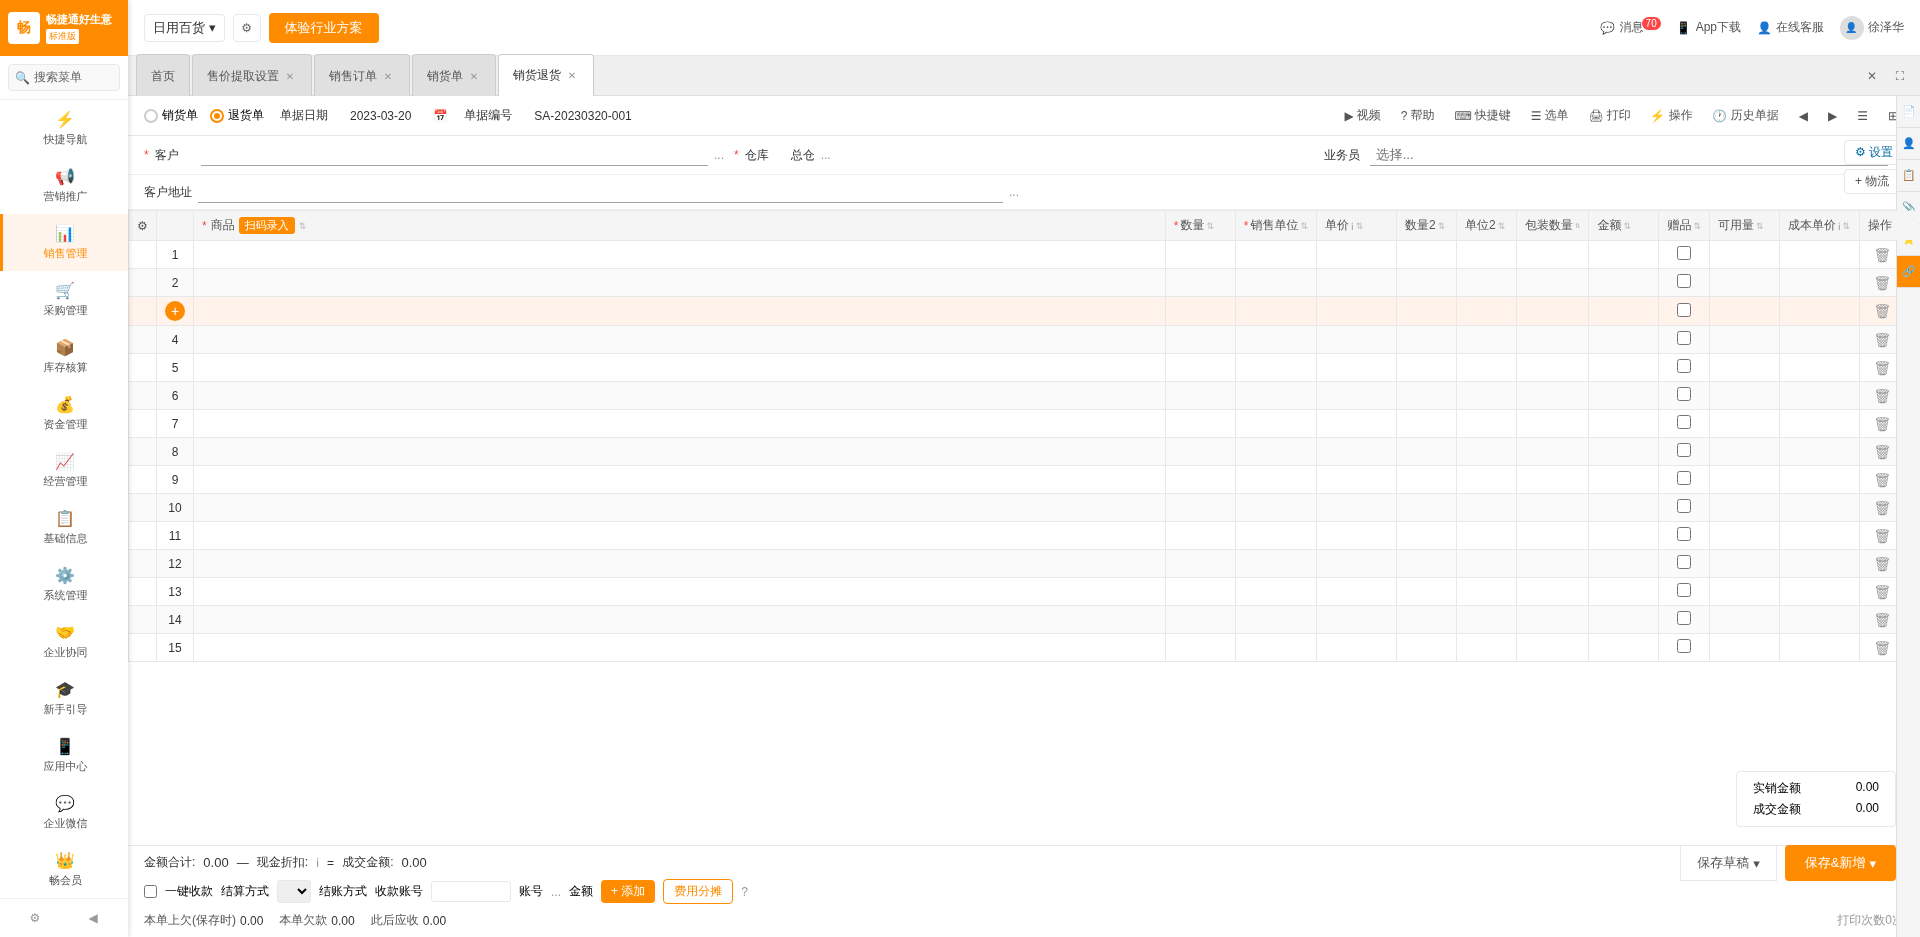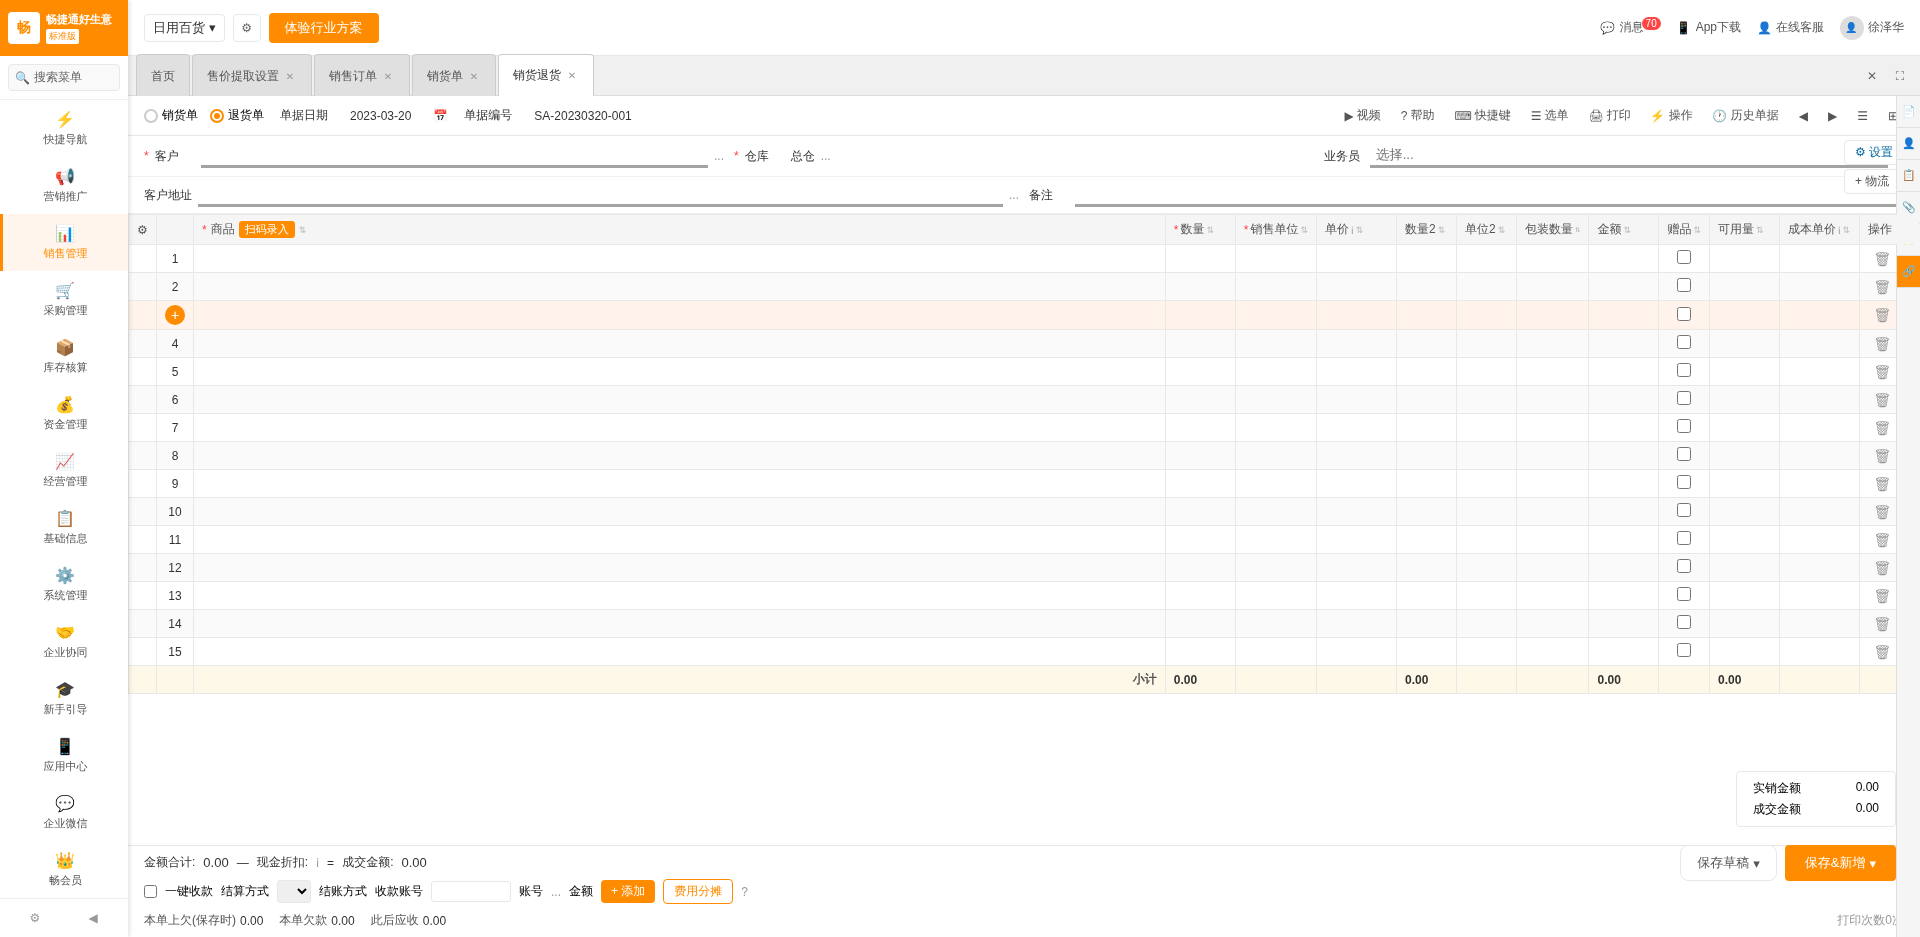--- a/index.html
+++ b/index.html
@@ -54,21 +54,21 @@
     .radio-dot.checked::after { content: ''; width: 6px; height: 6px; border-radius: 50%; background: #ff8c00; }
     .form-field { display: flex; align-items: center; gap: 22px; }
     .form-label { color: #333; }
     .form-value { color: #333; }
     .form-date { color: #333; }
     .toolbar-actions { margin-left: auto; display: flex; align-items: center; gap: 8px; }
     .toolbar-btn { display: flex; align-items: center; gap: 3px; color: #555; cursor: pointer; font-size: 12px; padding: 3px 6px; }
     .field-group { display: flex; align-items: center; gap: 6px; }
     .field-required { color: #ff4444; }
     .field-label { color: #333; min-width: 40px; }
-    .field-input { flex: 1; border: none; border-bottom: 3px solid #a3a3a3; padding: 3px 6px; color: #999; min-width: 120px; outline: none; background: transparent; }
+    .field-input { flex: 1; border: none; border-bottom: 1px solid #a3a3a3; padding: 3px 6px; color: #999; min-width: 120px; outline: none; background: transparent; }
     .field-dots { color: #999; cursor: pointer; }
 
     
     .table-container { flex: 1; overflow: auto; position: relative; }
     .data-table { width: 100%; border-collapse: collapse; }
     .data-table th { background: #f5f5f5; padding: 6px 8px; text-align: left; font-weight: normal; font-size: 12px; color: #555; border: 1px solid #e8e8e8; white-space: nowrap; position: sticky; top: 0; z-index: 2; }
     .data-table td { padding: 4px 8px; border: 1px solid #e8e8e8; font-size: 12px; color: #333; height: 28px; }
     .data-table tr:nth-child(even) { background: #fafafa; }
     .data-table tr.active-row { background: #fff3ec; }
     .data-table tr.active-row td { background: #fff3ec; }
@@ -330,24 +330,20 @@
           </div>
         </div>
       </div>
 
       <div style="padding:6px 16px;display:grid;grid-template-columns:1fr 1fr;gap:10px;border-bottom:1px solid #f0f0f0;">
         <div class="field-group">
           <span class="field-label">客户地址</span>
           <input class="field-input" type="text" placeholder="" style="">
           <span class="field-dots">...</span>
         </div>
-        <div class="field-group">
-          <span class="field-label">备注</span>
-          <input class="field-input" type="text" placeholder="" style="flex: 1 1 0%;">
-        </div>
       </div>
 
       <div class="table-container">
         <table class="data-table">
           <thead>
             <tr>
               <th style="width:28px;text-align:center;">
                 <span>⚙</span>
               </th>
               <th style="width:28px;text-align:center;"></th>
@@ -738,36 +734,20 @@
       <td class="checkbox-cell"><input type="checkbox" class="checkbox-input" style=""></td>
       <td></td>
       <td></td>
       <td>
         <div class="action-icons">
           <span class="action-icon">🗑</span>
           <span class="action-icon">⧉</span>
         </div>
       </td>
     </tr>
-              <tr class="summary-row">
-    <td></td>
-    <td></td>
-    <td style="text-align:right;color:#555;">小计</td>
-    <td style="color:#333;">0.00</td>
-    <td></td>
-    <td></td>
-    <td>0.00</td>
-    <td></td>
-    <td></td>
-    <td>0.00</td>
-    <td></td>
-    <td>0.00</td>
-    <td></td>
-    <td></td>
-  </tr>
             </tbody>
         </table>
       </div>
 
       <div class="footer">
         <div class="footer-calc">
           <span>金额合计:</span>
           <span class="calc-value">0.00</span>
           <span class="footer-minus">—</span>
           <span>现金折扣:</span>
@@ -816,21 +796,21 @@
         <span>实销金额</span>
         <span>0.00</span>
       </div>
       <div style="display:flex;justify-content:space-between;font-size:12px;">
         <span>成交金额</span>
         <span>0.00</span>
       </div>
     </div>
 
     <div style="display:flex;gap:8px;position:absolute;right:24px;bottom:56px;">
-      <button style="background:#fff;border:1px solid #e8e8e8;color:#555;padding:8px 16px;border-radius:8px;cursor:pointer;display:flex;align-items:center;gap:4px;font-size:13px;">
+      <button style="background:#fff;border:1px solid #e8e8e8;color:#555;padding:8px 16px;border-radius:0;cursor:pointer;display:flex;align-items:center;gap:4px;font-size:13px;">
         <span>保存草稿</span>
         <span>▾</span>
       </button>
       <button style="background:#ff8c00;color:#fff;padding:8px 20px;border-radius:4px;cursor:pointer;border:none;font-size:13px;display:flex;align-items:center;gap:4px;">
         <span>保存&amp;新增</span>
         <span>▾</span>
       </button>
     </div>
 
     <div style="position:absolute;right:0;top:0;bottom:0;display:flex;flex-direction:column;background:#f5f5f5;border-left:1px solid #e0e0e0;width:24px;">

